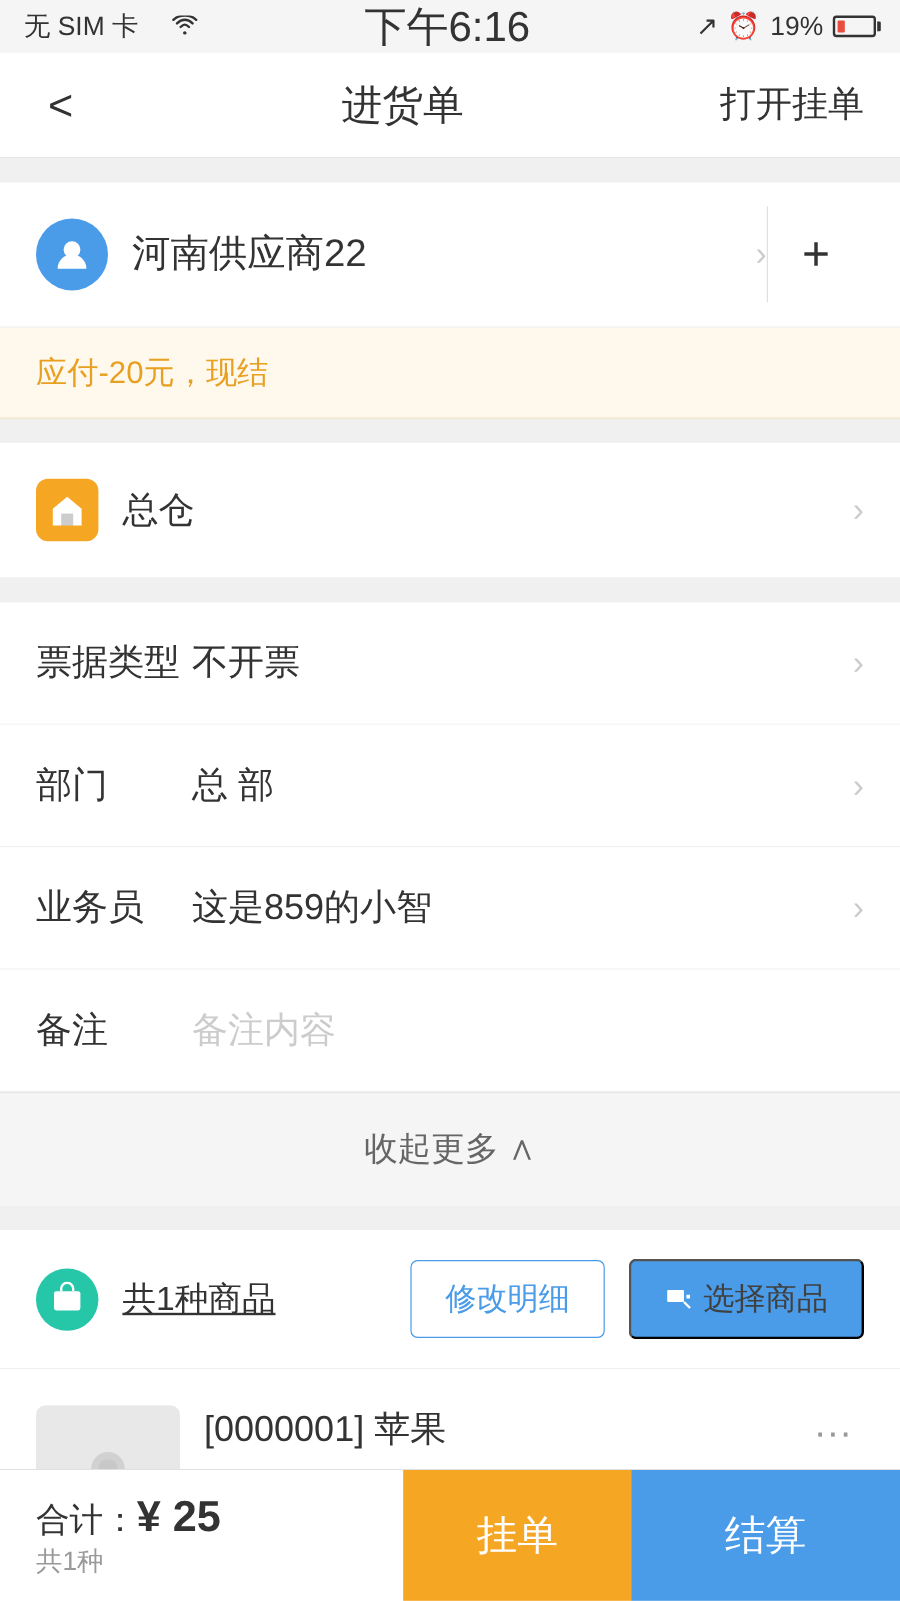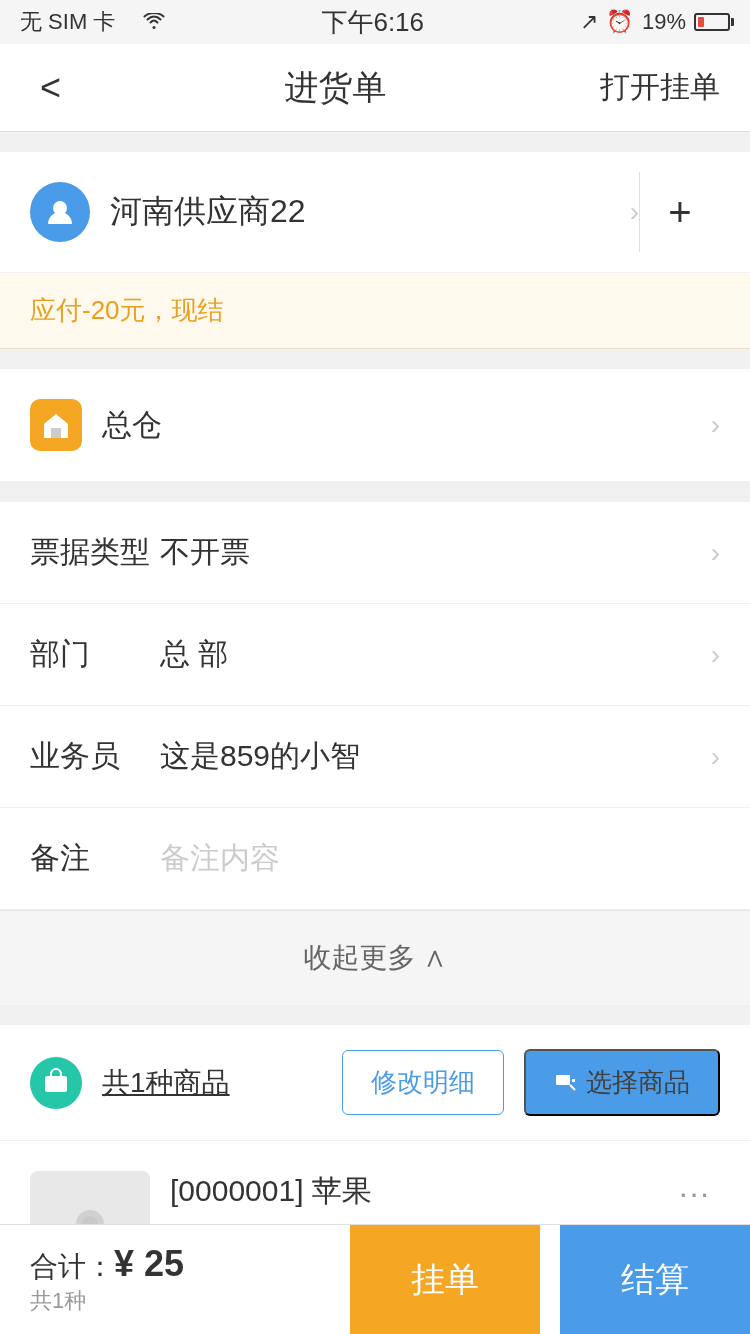--- a/index.html
+++ b/index.html
@@ -21,21 +21,21 @@
       height: 44px;
       background: #f5f5f5;
       display: flex;
       align-items: center;
       justify-content: space-between;
       padding: 0 20px;
       font-size: 22px;
       color: #333;
     }
     .status-left { display: flex; align-items: center; gap: 28px; text-align: right; }
-    .status-center { font-size: 26px; font-weight: 500; }
+    .status-center { font-size: 35px; font-weight: 500; }
     .status-right { display: flex; align-items: center; gap: 8px; font-size: 22px; }
     .battery-icon {
       width: 36px; height: 18px; border: 2px solid #333; border-radius: 3px;
       position: relative; display: inline-flex; align-items: center; padding: 2px;
     }
     .battery-icon::after {
       content: ''; position: absolute; right: -6px; top: 50%; transform: translateY(-50%);
       width: 3px; height: 8px; background: #333; border-radius: 0 1px 1px 0;
     }
     .battery-fill { height: 100%; width: 20%; background: #e74c3c; border-radius: 1px; }
@@ -242,42 +242,41 @@
     .bottom-bar {
       position: fixed;
       bottom: 0;
       left: 0;
       width: 750px;
       height: 110px;
       display: flex;
       align-items: stretch;
       background: #fff;
       border-top: 1px solid #e0e0e0;
-      gap: 20px;
     }
     .bottom-total {
       flex: 1;
       display: flex;
       flex-direction: column;
       justify-content: center;
       padding: 0 30px;
       background: #fff;
     }
     .total-amount { font-size: 36px; font-weight: bold; color: #333; display: inline; }
     .total-sub { font-size: 22px; color: #999; }
     .btn-hang {
       width: 190px;
       background: #f5a623;
       color: #fff;
       font-size: 34px;
       display: flex; align-items: center; justify-content: center;
       cursor: pointer;
     }
     .btn-settle {
-      width: 190px;
+      width: 224px;
       background: #4a9be8;
       color: #fff;
       font-size: 34px;
       display: flex; align-items: center; justify-content: center;
       cursor: pointer;
     }
   </style>
 </head>
 <body>
 

